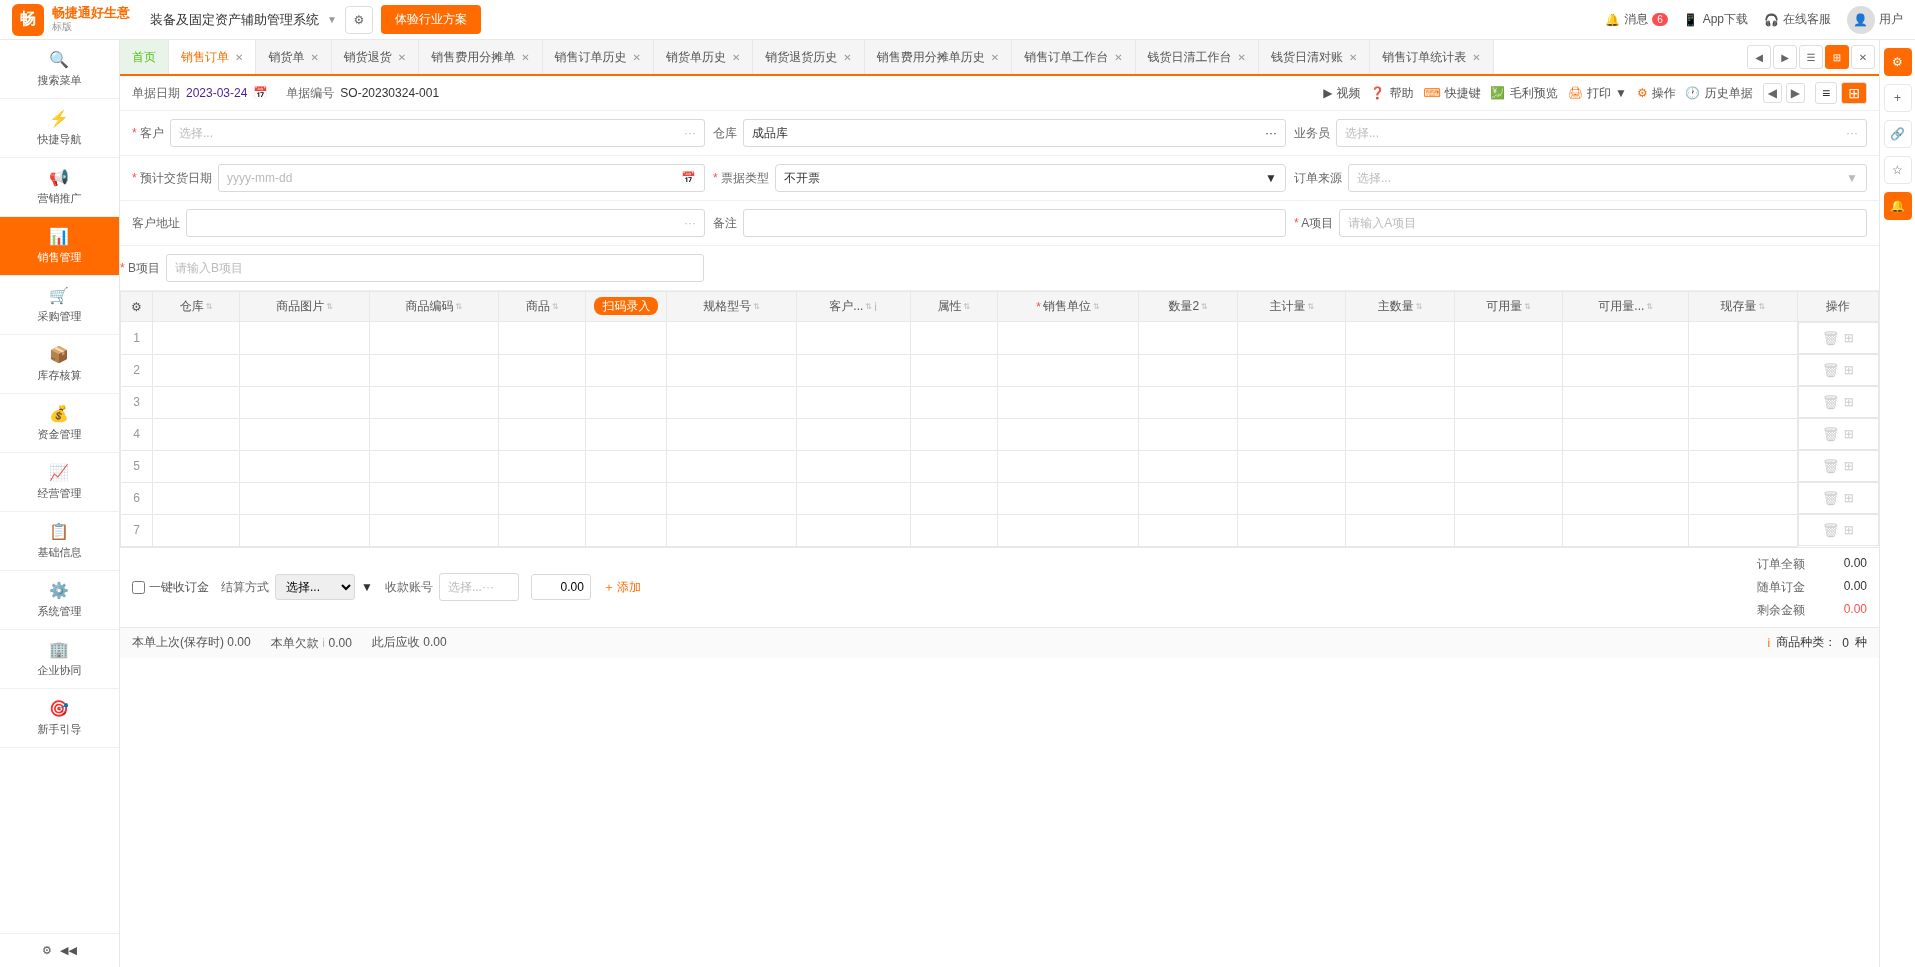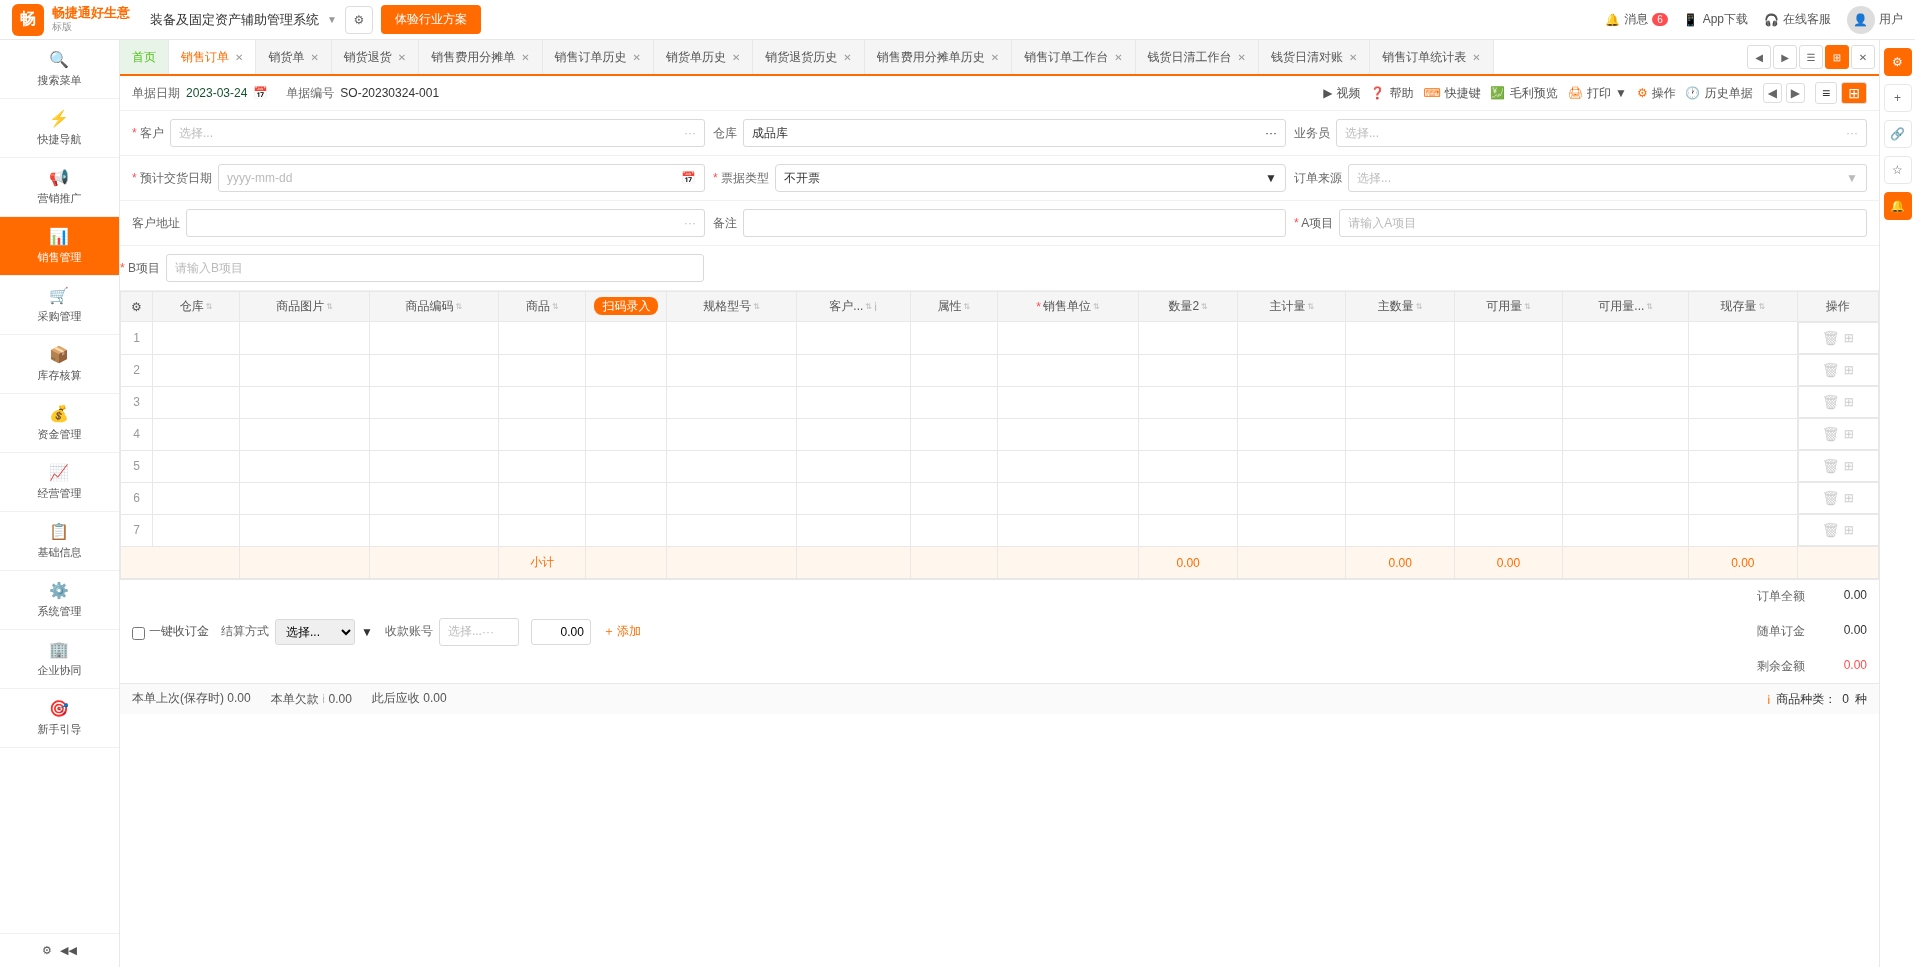--- a/index.html
+++ b/index.html
@@ -60,21 +60,21 @@
     .sort-icon { font-size: 8px; color: #bbb; display: flex; flex-direction: column; }
     .orange-header { background: #ff6b00; color: white; border-radius: 8px; padding: 2px 8px; cursor: pointer; }
     .row-num { color: #999; }
     .delete-btn { color: #ccc; cursor: pointer; font-size: 14px; }
     .copy-btn { color: #ccc; cursor: pointer; font-size: 12px; }
     .subtotal-row td { background: #fff7ee; font-weight: 500; color: #ff6b00; }
     .subtotal-label { color: #ff6b00; font-size: 12px; font-weight: 500; }
 
     
     .bottom-bar { padding: 8px 12px; border-top: 1px solid #e8e8e8; display: flex; align-items: center; gap: 12px; background: #fff; }
-    .checkbox-label { display: flex; align-items: flex-end; gap: 4px; font-size: 12px; color: #555; cursor: pointer; }
+    .checkbox-label { display: flex; align-items: center; gap: 4px; font-size: 12px; color: #555; cursor: pointer; }
     .bottom-field { display: flex; align-items: center; gap: 6px; font-size: 12px; }
     .bottom-field label { color: #666; white-space: nowrap; }
     .bottom-input { height: 26px; border: 1px solid #d9d9d9; border-radius: 3px; padding: 0 6px; min-width: 80px; font-size: 12px; }
     .add-btn { color: #ff6b00; cursor: pointer; display: flex; align-items: center; gap: 2px; }
     .amount-input { height: 26px; border: 1px solid #d9d9d9; border-radius: 3px; padding: 0 6px; width: 60px; font-size: 12px; text-align: right; }
 
     
     .footer { padding: 6px 12px; border-top: 1px solid #e8e8e8; display: flex; align-items: center; justify-content: space-between; background: #fafafa; }
     .footer-left { display: flex; gap: 20px; font-size: 12px; color: #555; }
     .footer-right { display: flex; align-items: center; gap: 8px; }
@@ -262,21 +262,21 @@
           <div class="tab-nav-btn" style="background:#ff6b00;color:white;border-color:#ff6b00;">⊞</div>
           <div class="tab-nav-btn">✕</div>
         </div>
       </div>
 
       <div class="page-content">
 
         <div class="toolbar">
           <div style="display:flex;align-items:center;gap:6px;margin-right:12px;">
             <span style="color:#666;">单据日期</span>
-            <span style="color:#14532d;font-weight:500;">2023-03-24</span>
+            <span style="color:#4c1d95;font-weight:500;">2023-03-24</span>
             <span style="color:#ff6b00;cursor:pointer;">📅</span>
             <span style="margin-left:12px;color:#666;">单据编号</span>
             <span style="color:#333;font-weight:500;">SO-20230324-001</span>
           </div>
           <div style="margin-left:auto;display:flex;align-items:center;gap:10px;">
             <div class="toolbar-item">
               <span>▶</span>
               <span>视频</span>
             </div>
             <div class="toolbar-item">
@@ -640,38 +640,20 @@
                   <td></td>
                   <td></td>
                   <td></td>
                   <td></td>
                 <td style="display:flex;gap:4px;align-items:center;justify-content:center;">
                   <span class="delete-btn">🗑</span>
                   <span class="copy-btn">⊞</span>
                 </td>
               </tr>
 
-              <tr class="subtotal-row">
-                <td colspan="2"></td>
-                <td></td>
-                <td></td>
-                <td><span class="subtotal-label">小计</span></td>
-                <td></td>
-                <td></td>
-                <td></td>
-                <td></td>
-                <td></td>
-                <td style="color:#ff6b00;font-weight:500;">0.00</td>
-                <td></td>
-                <td style="color:#ff6b00;font-weight:500;">0.00</td>
-                <td style="color:#ff6b00;font-weight:500;">0.00</td>
-                <td></td>
-                <td style="color:#ff6b00;font-weight:500;">0.00</td>
-                <td></td>
-              </tr>
             </tbody>
           </table>
         </div>
 
         <div class="bottom-bar">
           <label class="checkbox-label">
             <input type="checkbox" style="">
             <span>一键收订金</span>
           </label>
           <div class="bottom-field">
@@ -686,21 +668,21 @@
             <div class="field-input" style="min-width:80px;color:#bbb;">
               <span>选择...</span>
               <span>···</span>
             </div>
           </div>
           <input type="text" class="amount-input" value="0.00" style="">
           <div class="add-btn">
             <span>＋</span>
             <span>添加</span>
           </div>
-          <div style="margin-left:auto;display:flex;flex-direction:column;align-items:flex-end;gap:18px;">
+          <div style="margin-left:auto;display:flex;flex-direction:column;align-items:flex-end;gap:6px;">
             <div style="display:flex;gap:12px;font-size:12px;">
               <span style="color:#666;">订单全额</span>
               <span style="color:#333;min-width:50px;text-align:right;">0.00</span>
             </div>
             <div style="display:flex;gap:12px;font-size:12px;">
               <span style="color:#666;">随单订金</span>
               <span style="color:#333;min-width:50px;text-align:right;">0.00</span>
             </div>
             <div style="display:flex;gap:12px;font-size:12px;">
               <span style="color:#666;">剩余金额</span>

